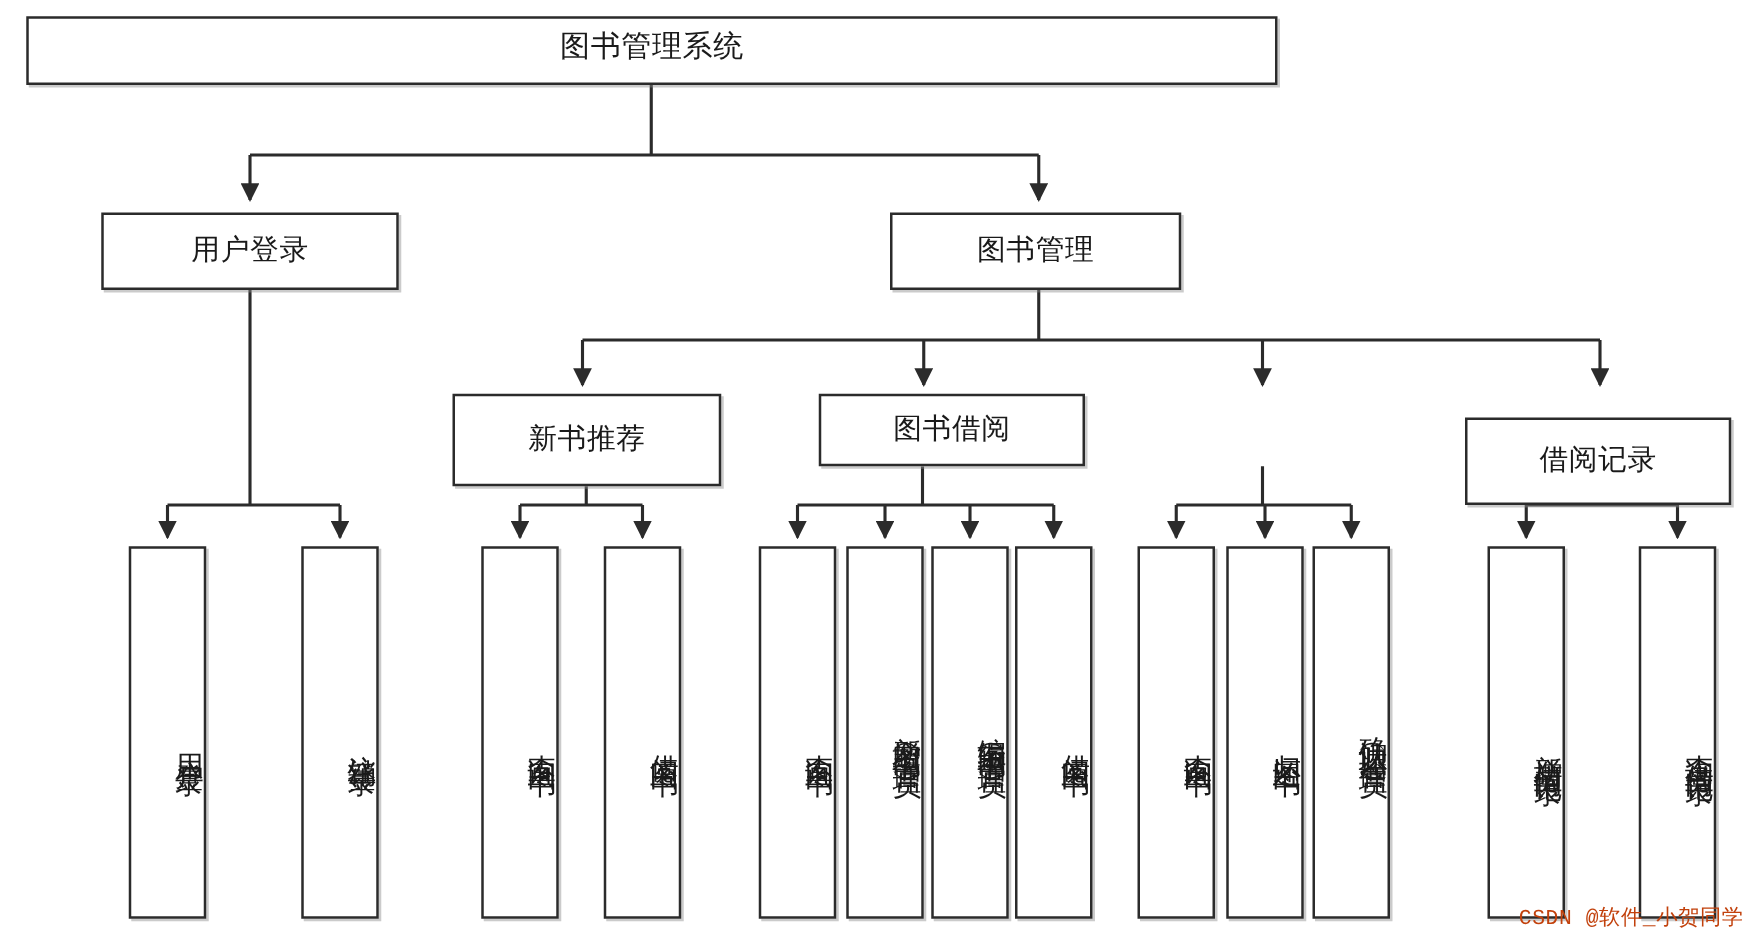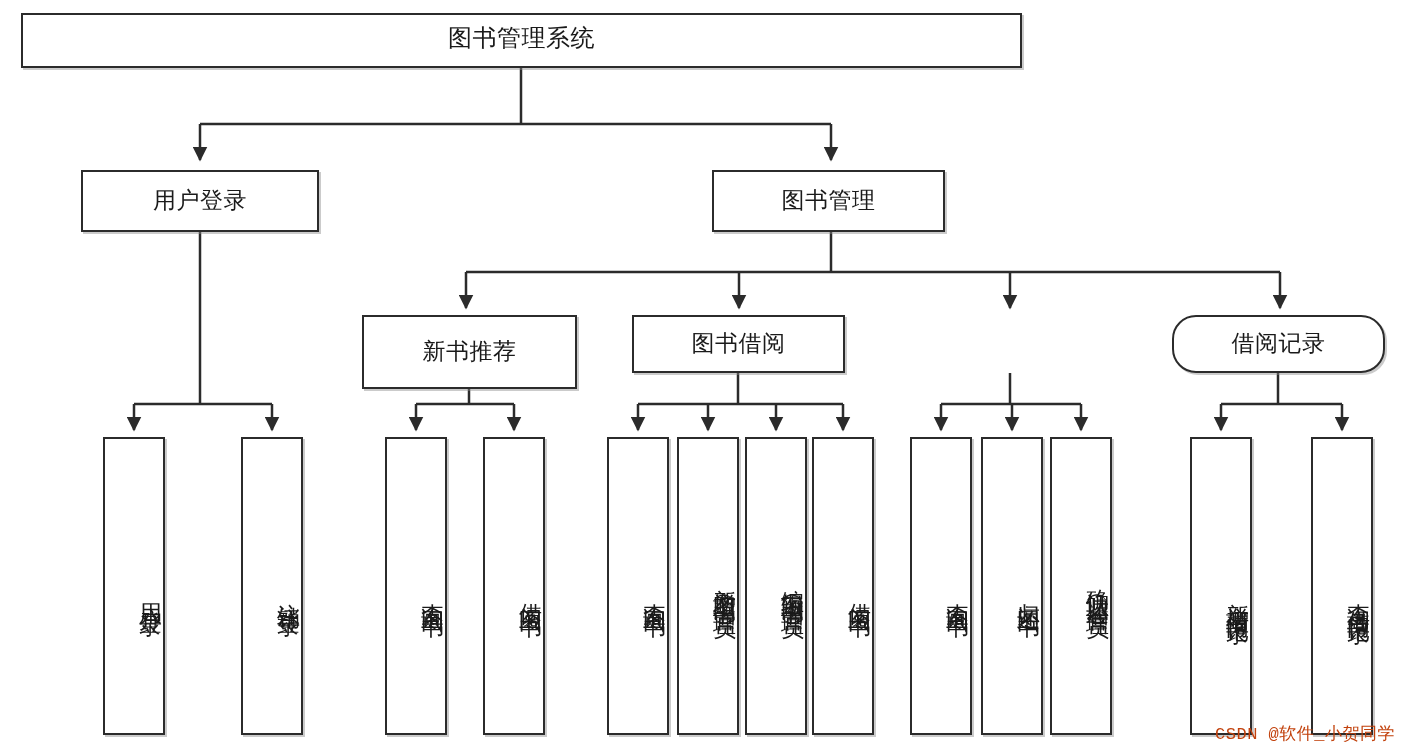--- a/index.html
+++ b/index.html
@@ -132,24 +132,24 @@
   <div class="node horizontal" style="left:81px; top:170px; width:238px; height:62px;">
     <span>用户登录</span>
   </div>
   <div class="node horizontal" style="left:712px; top:170px; width:233px; height:62px;text-align:center;">
     <span>图书管理</span>
   </div>
 
   <div class="node horizontal" style="left:362px; top:315px; width:215px; height:74px;">
     <span>新书推荐</span>
   </div>
-  <div class="node horizontal" style="left:632px; top:315px; width:213px; height:58px;">
+  <div class="node horizontal" style="left:655px; top:315px; width:213px; height:58px;">
     <span>图书借阅</span>
   </div>
-  <div class="node horizontal" style="left:1172px; top:315px; width:213px; height:58px;border-radius:24px;">
+  <div class="node horizontal" style="left:1172px; top:334px; width:213px; height:70px;">
     <span>借阅记录</span>
   </div>
 
   <div class="node vertical" style="left:103px; top:437px; width:62px; height:298px;">
     <span class="vlabel">用户登录</span>
   </div>
   <div class="node vertical" style="left:241px; top:437px; width:62px; height:298px;">
     <span class="vlabel">注销登录</span>
   </div>
   <div class="node vertical" style="left:385px; top:437px; width:62px; height:298px;">

